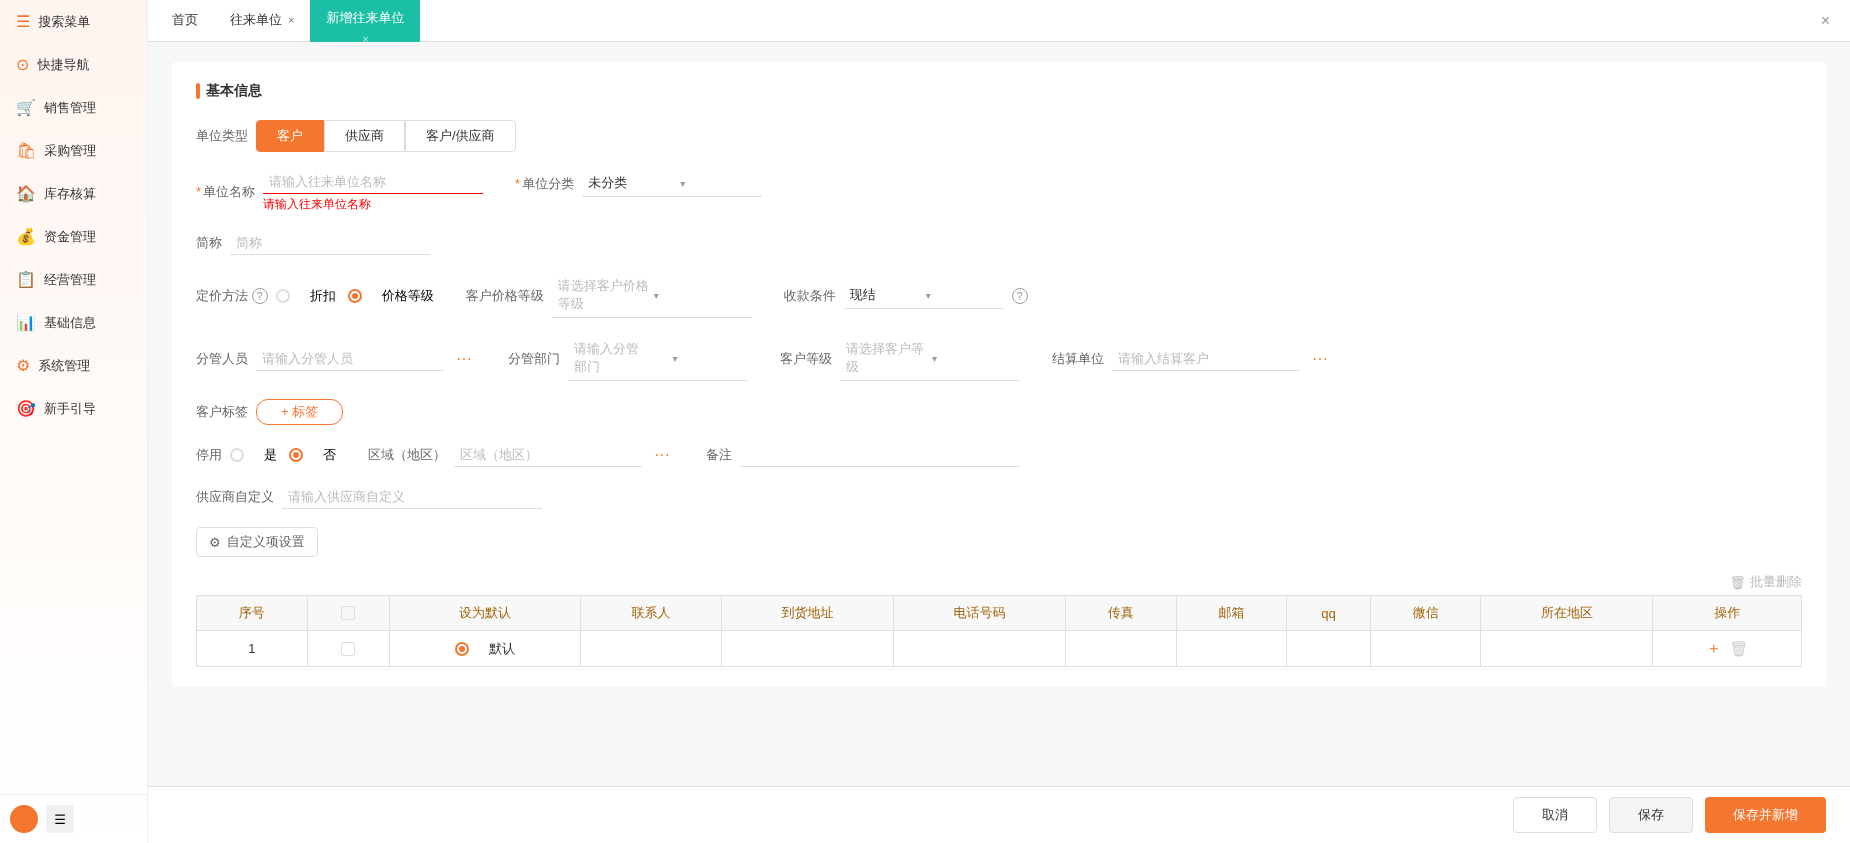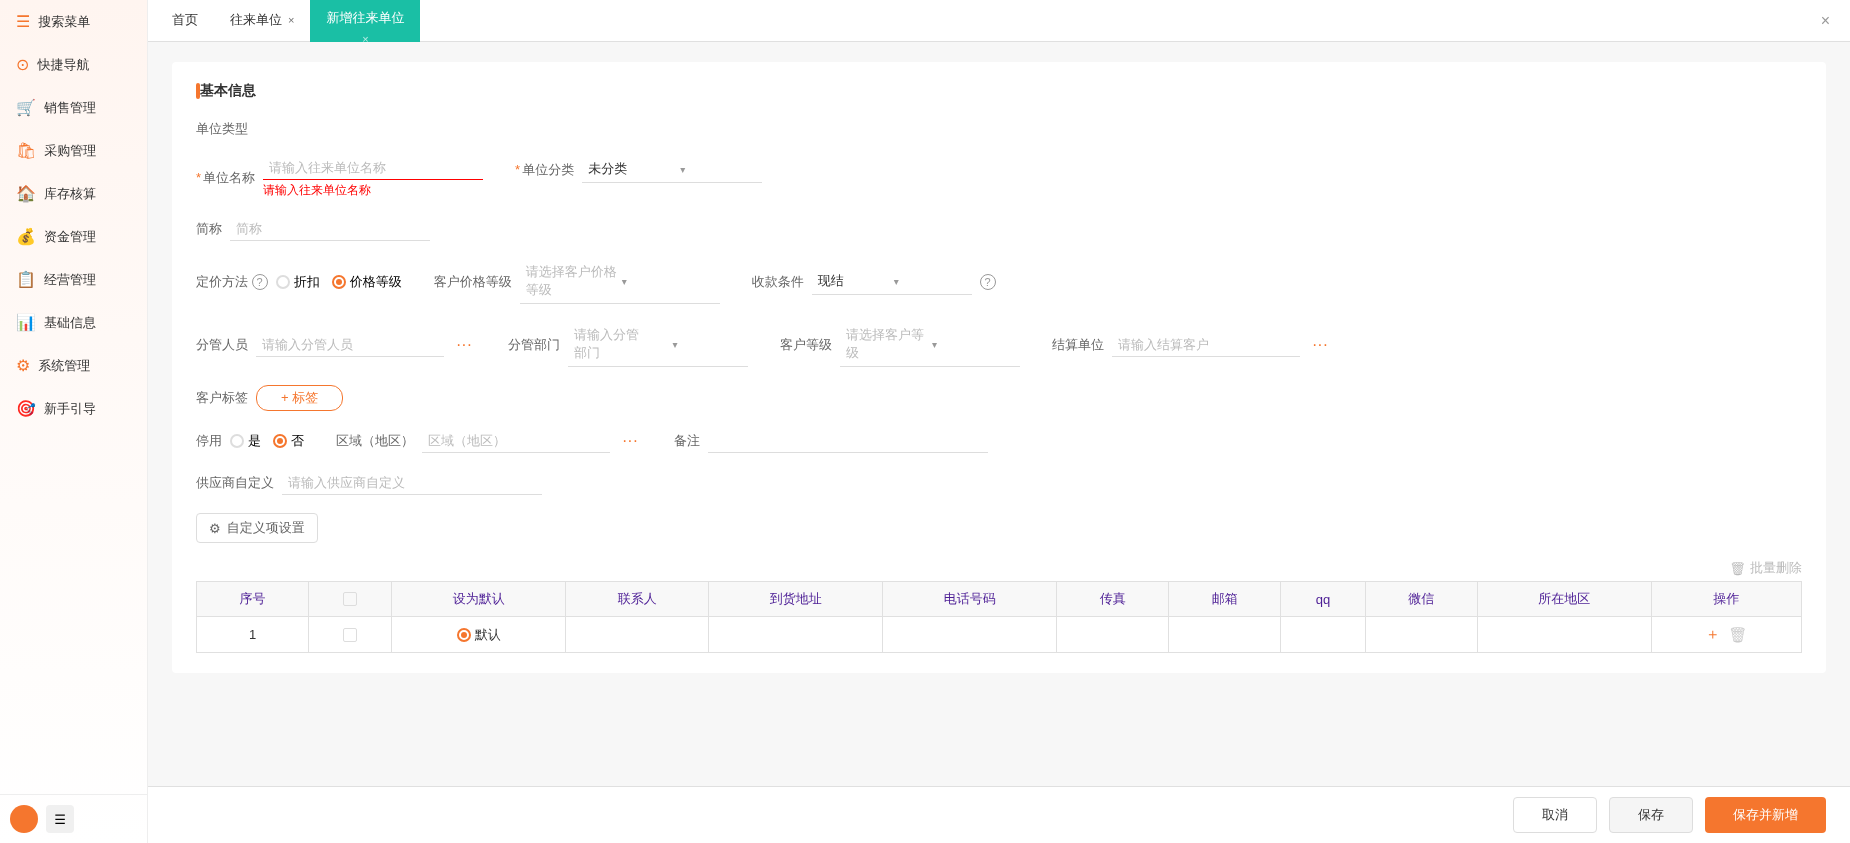--- a/index.html
+++ b/index.html
@@ -100,20 +100,21 @@
       padding: 20px 24px;
     }
 
     .section-title {
       font-size: 14px;
       font-weight: bold;
       color: #333;
       margin-bottom: 20px;
       display: flex;
       align-items: center;
+      gap: 6px;
     }
     .section-title-icon {
       width: 4px;
       height: 16px;
       background: #f5762e;
       border-radius: 2px;
     }
 
     
     .type-buttons {
@@ -187,21 +188,21 @@
       min-width: 160px;
       cursor: pointer;
       gap: 4px;
     }
     .field-dropdown span { flex: 1; color: #333; font-size: 13px; }
     .field-dropdown .dd-arrow { color: #999; font-size: 10px; }
     .dd-placeholder { color: #bbb !important; }
 
     
     .radio-group { display: flex; align-items: center; gap: 12px; }
-    .radio-item { display: flex; align-items: center; gap: 4px; cursor: pointer; }
+    .radio-item { display: flex; align-items: center; gap: 20px; cursor: pointer; }
     .radio-circle {
       width: 14px; height: 14px;
       border-radius: 50%;
       border: 2px solid #ddd;
       display: flex; align-items: center; justify-content: center;
     }
     .radio-circle.checked { border-color: #f5762e; }
     .radio-dot { width: 6px; height: 6px; border-radius: 50%; background: #f5762e; }
 
     
@@ -245,21 +246,21 @@
     .data-table {
       width: 100%;
       border-collapse: collapse;
       font-size: 13px;
     }
     .data-table th {
       background: #f8f8f8;
       border: 1px solid #e0e0e0;
       padding: 8px 10px;
       text-align: center;
-      color: #4c1d95;
+      color: #a16207;
       font-weight: normal;
     }
     .data-table td {
       border: 1px solid #e0e0e0;
       padding: 8px 10px;
       text-align: center;
       color: #333;
     }
     .table-actions { display: flex; align-items: center; justify-content: center; gap: 8px; }
     .table-actions span { cursor: pointer; font-size: 15px; }
@@ -403,20 +404,25 @@
     <div class="form-card">
 
       <div class="section-title">
         <div class="section-title-icon"></div>
         <span>基本信息</span>
       </div>
 
       <div class="form-row">
         <div class="form-field">
           <span class="field-label">单位类型</span>
+          <div class="type-buttons">
+            <button class="type-btn active">客户</button>
+            <button class="type-btn">供应商</button>
+            <button class="type-btn">客户/供应商</button>
+          </div>
         </div>
       </div>
 
       <div class="form-row">
         <div class="form-field">
           <span class="field-label"><span class="required-star">*</span><span>单位名称</span></span>
           <div class="field-with-error">
             <input class="field-input error" type="text" placeholder="请输入往来单位名称" style="min-width: 220px; border-bottom-color: rgb(255, 0, 0);">
             <span class="error-msg">请输入往来单位名称</span>
           </div>

